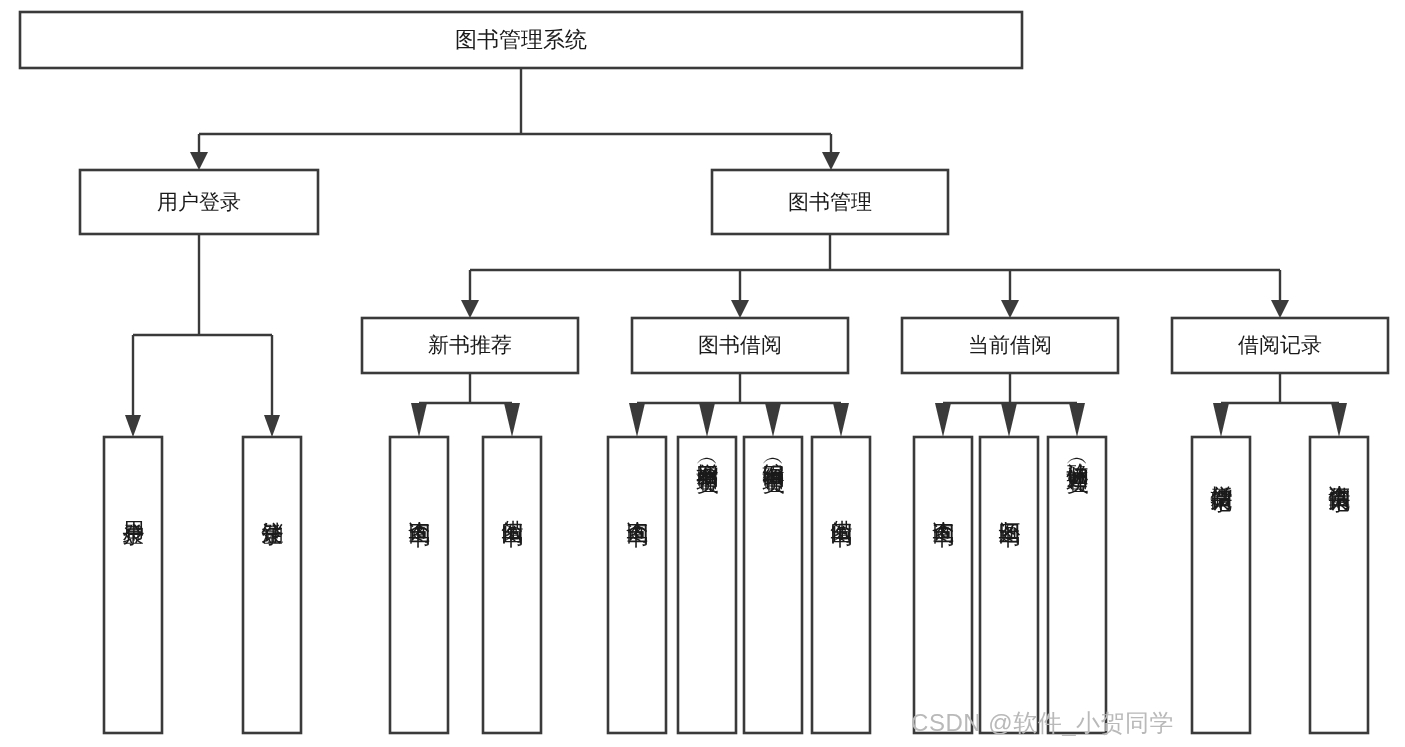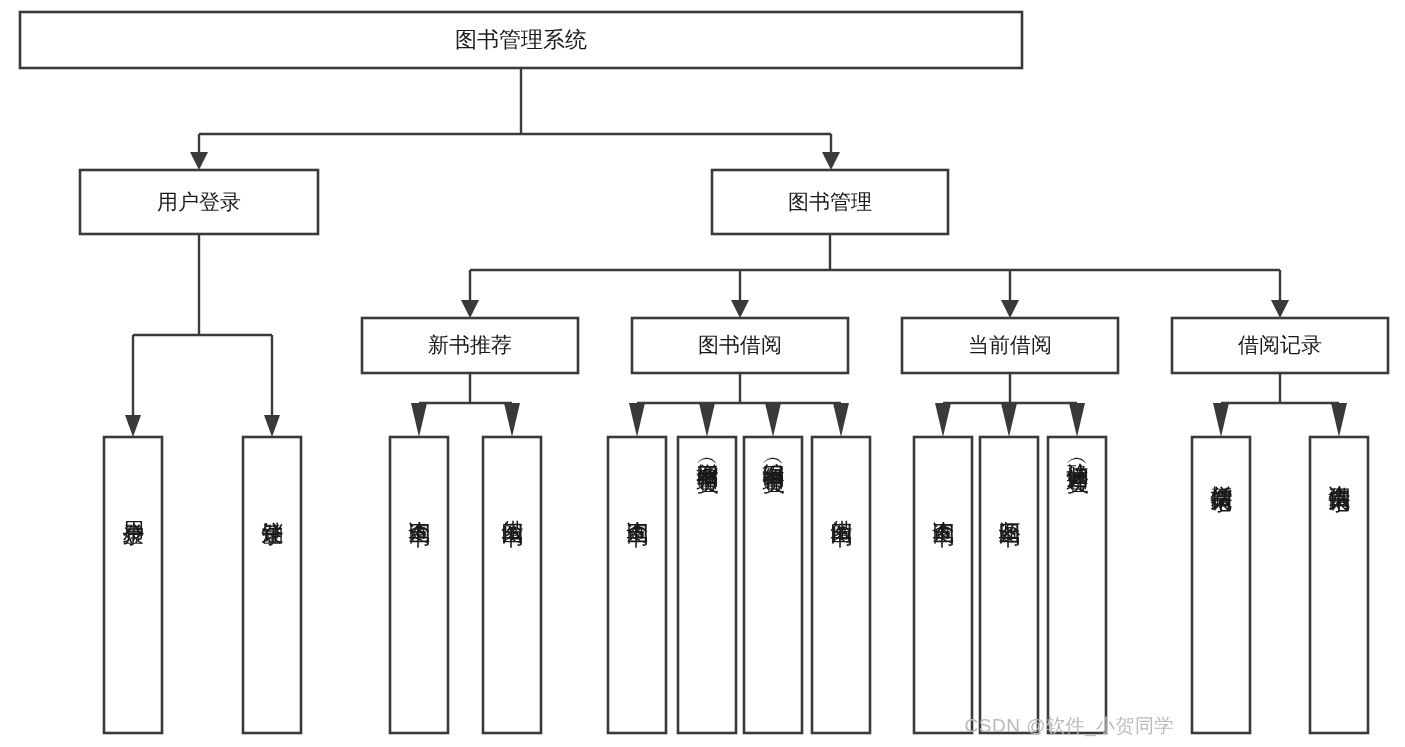--- a/index.html
+++ b/index.html
@@ -69,21 +69,21 @@
     line-height: 1.04;
     color: #1a1a1a;
     letter-spacing: 1.5px;
     white-space: nowrap;
   }
   .watermark {
     position: absolute;
     right: 8px;
     bottom: 8px;
     font-family: "Liberation Sans", "DejaVu Sans", sans-serif;
-    font-size: 19px;
+    font-size: 24px;
     color: #b9b9b9;
     letter-spacing: 0.5px;
     white-space: nowrap;
     pointer-events: none;
   }
 </style>
 </head>
 <body>
 
 <div id="diagram-root">

